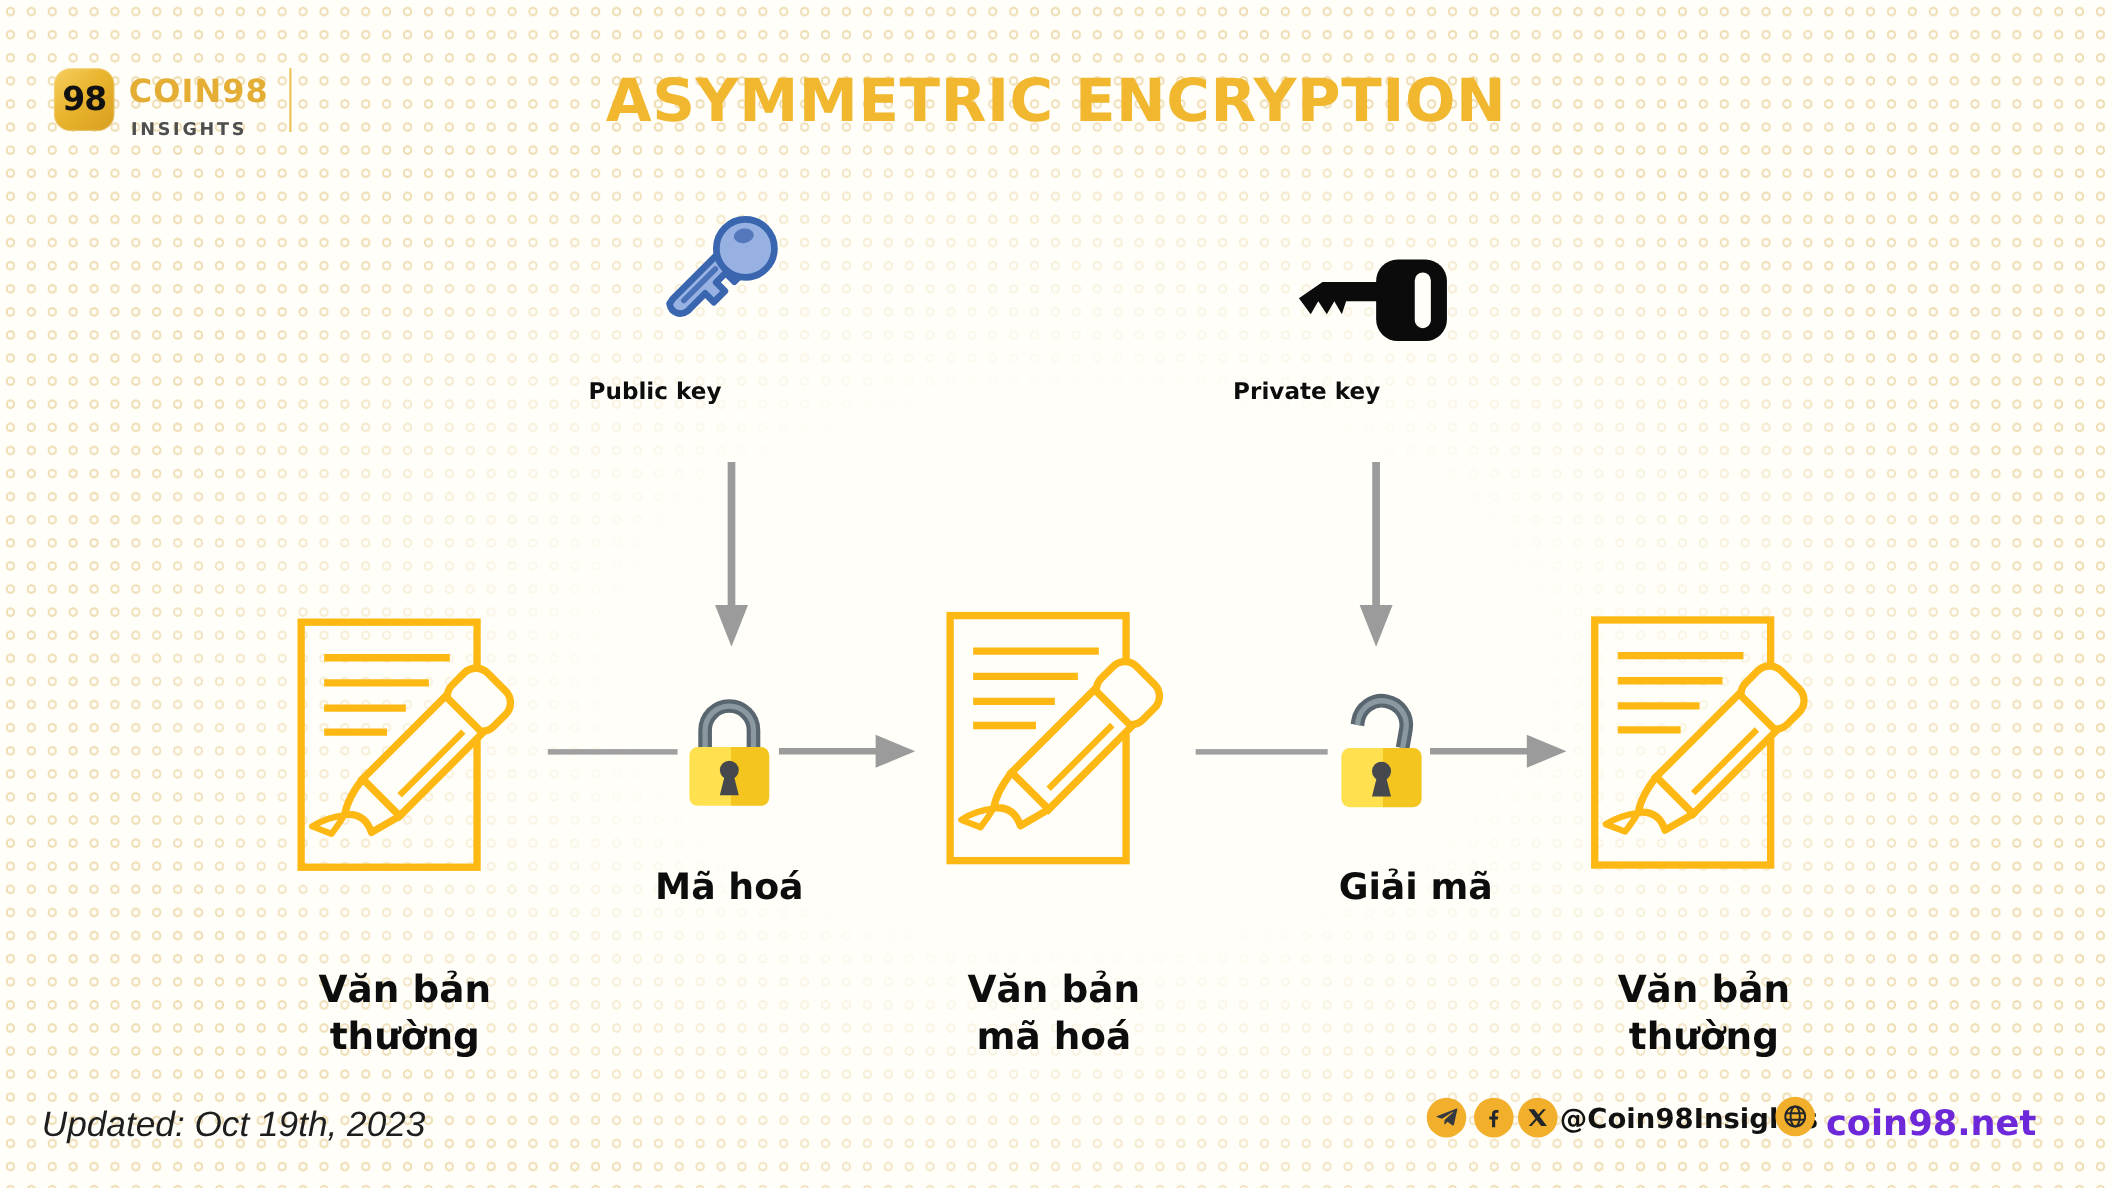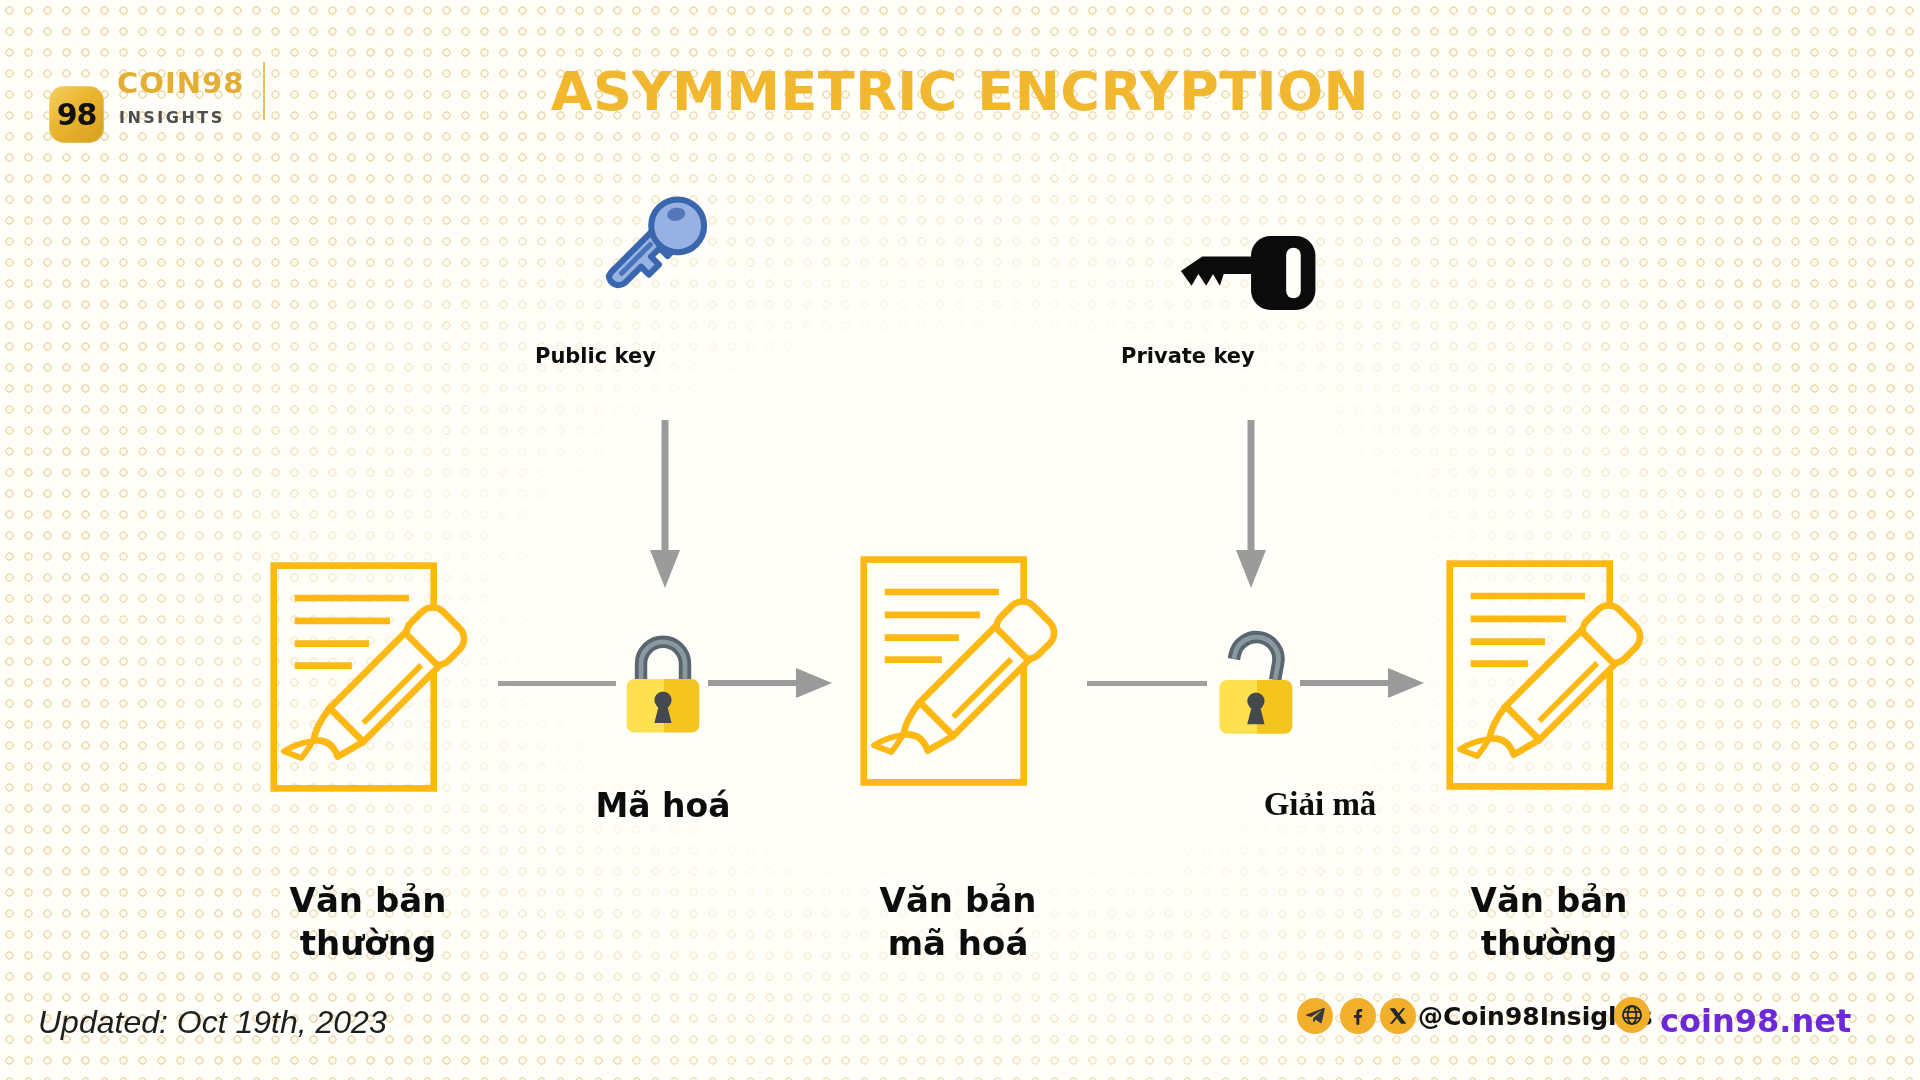--- a/index.html
+++ b/index.html
@@ -20,21 +20,20 @@
     position:absolute;inset:0;
     background:radial-gradient(ellipse 900px 540px at 51% 56%, rgba(255,254,249,1) 45%, rgba(255,254,249,0) 100%);
   }
   .abs{position:absolute;}
   
   .logo-square{
     left:49px;top:62px;width:55px;height:57px;border-radius:15px;
     background:linear-gradient(135deg,#F6D061 0%,#E9B52F 45%,#D79E1F 100%);
     display:flex;align-items:center;justify-content:center;
     box-shadow:inset 0 0 0 1px rgba(255,255,255,0.25);
-    margin-top:24px;
   }
   .logo-square span{font-weight:bold;font-size:30px;color:#111;letter-spacing:-1px;}
   .brand-name{left:117px;top:66px;font-size:29px;font-weight:bold;color:#E4AE35;letter-spacing:1px;}
   .brand-sub{left:119px;top:108px;font-size:16px;font-weight:bold;color:#4E4E4E;letter-spacing:2.5px;}
   .brand-divider{left:263px;top:62px;width:2px;height:58px;background:#E9C258;}
   .page-title{
     left:0;top:60px;width:1920px;text-align:center;
     font-size:54px;font-weight:bold;color:#F1B72E;letter-spacing:0.5px;
   }
   
@@ -142,21 +141,21 @@
     <svg viewBox="0 0 100 120" width="96" height="116">
       <g transform="rotate(10 72 60)">
         <path d="M26,46 L26,42 A23,23 0 0 1 72,42 L72,60" fill="none" stroke="#59666F" stroke-width="13"></path>
         <path d="M26,46 L26,42 A23,23 0 0 1 72,42 L72,60" fill="none" stroke="#8A98A0" stroke-width="5"></path>
       </g>
       <rect x="14" y="60" width="76" height="56" rx="8" fill="url(#lockGrad)"></rect>
       <circle cx="52" cy="82" r="9" fill="#45494E"></circle>
       <path d="M48,86 L56,86 L61,106 L43,106 Z" fill="#45494E"></path>
     </svg>
   </div>
-  <div class="abs lock-label" style="left:1200px;top:786px;width:240px;font-family:Liberation Serif, serif;">Giải mã</div>
+  <div class="abs lock-label" style="left:1167px;top:786px;width:240px;">Giải mã</div>
 
   <div class="abs" style="left:268px;top:558px;width:200px;height:240px;">
     <svg viewBox="0 0 210 250" width="200" height="238">
       <rect x="6" y="8" width="168" height="234" fill="none" stroke="#FDB813" stroke-width="7"></rect>
       <line x1="28" y1="42" x2="148" y2="42" stroke="#FDB813" stroke-width="7"></line>
       <line x1="28" y1="66" x2="128" y2="66" stroke="#FDB813" stroke-width="7"></line>
       <line x1="28" y1="90" x2="106" y2="90" stroke="#FDB813" stroke-width="7"></line>
       <line x1="28" y1="113" x2="88" y2="113" stroke="#FDB813" stroke-width="7"></line>
       <g transform="rotate(45 105 150)">
         <rect x="79" y="28" width="56" height="48" rx="16" fill="#FFFEF9" stroke="#FDB813" stroke-width="7"></rect>

